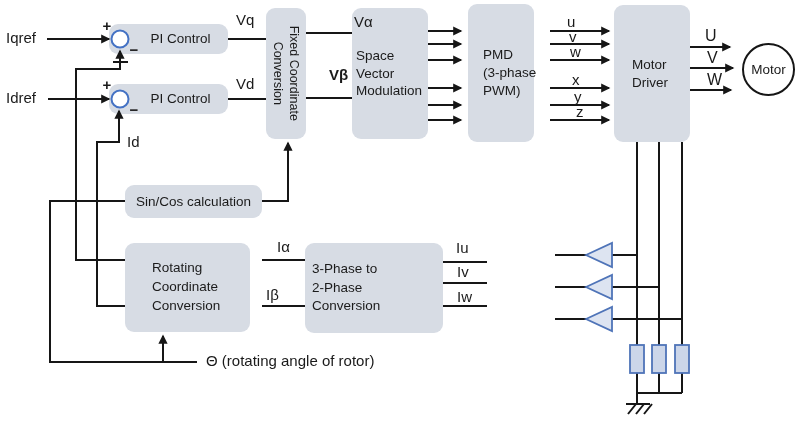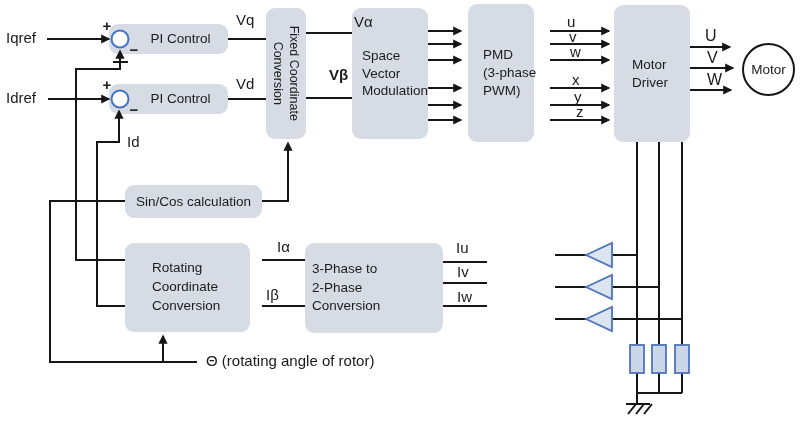--- a/index.html
+++ b/index.html
@@ -44,21 +44,21 @@
       <span>PI Control</span>
     </div>
 
     <div class="block center" style="left:266px;top:8px;width:40px;height:131px;">
       <div class="fcc-inner">
         <div>Fixed Coordinate</div>
         <div>Conversion</div>
       </div>
     </div>
 
-    <div class="block lines" style="left:352px;top:8px;width:76px;height:131px;padding-left:10px;box-sizing:border-box;">
+    <div class="block lines" style="left:352px;top:8px;width:76px;height:131px;padding-left:4px;box-sizing:border-box;">
       <div>Space</div>
       <div>Vector</div>
       <div>Modulation</div>
     </div>
 
     <div class="block lines" style="left:468px;top:4px;width:66px;height:138px;padding-left:15px;box-sizing:border-box;">
       <div>PMD</div>
       <div>(3-phase</div>
       <div>PWM)</div>
     </div>

